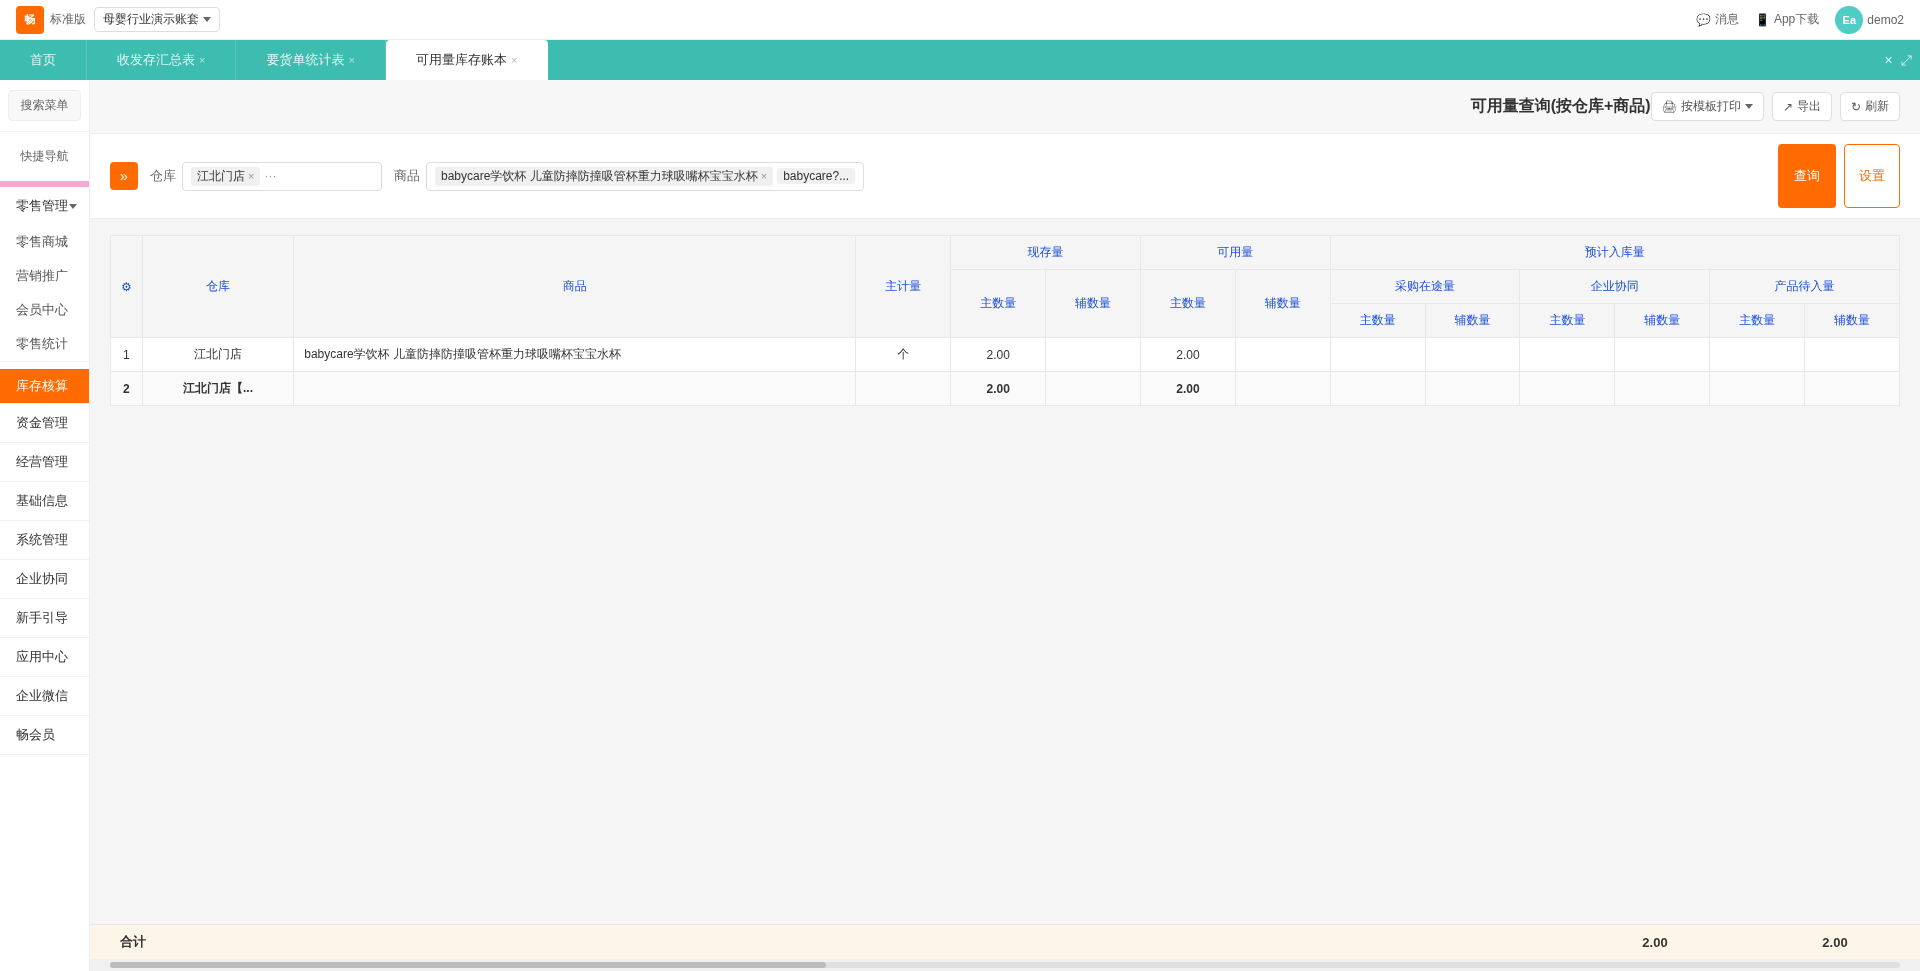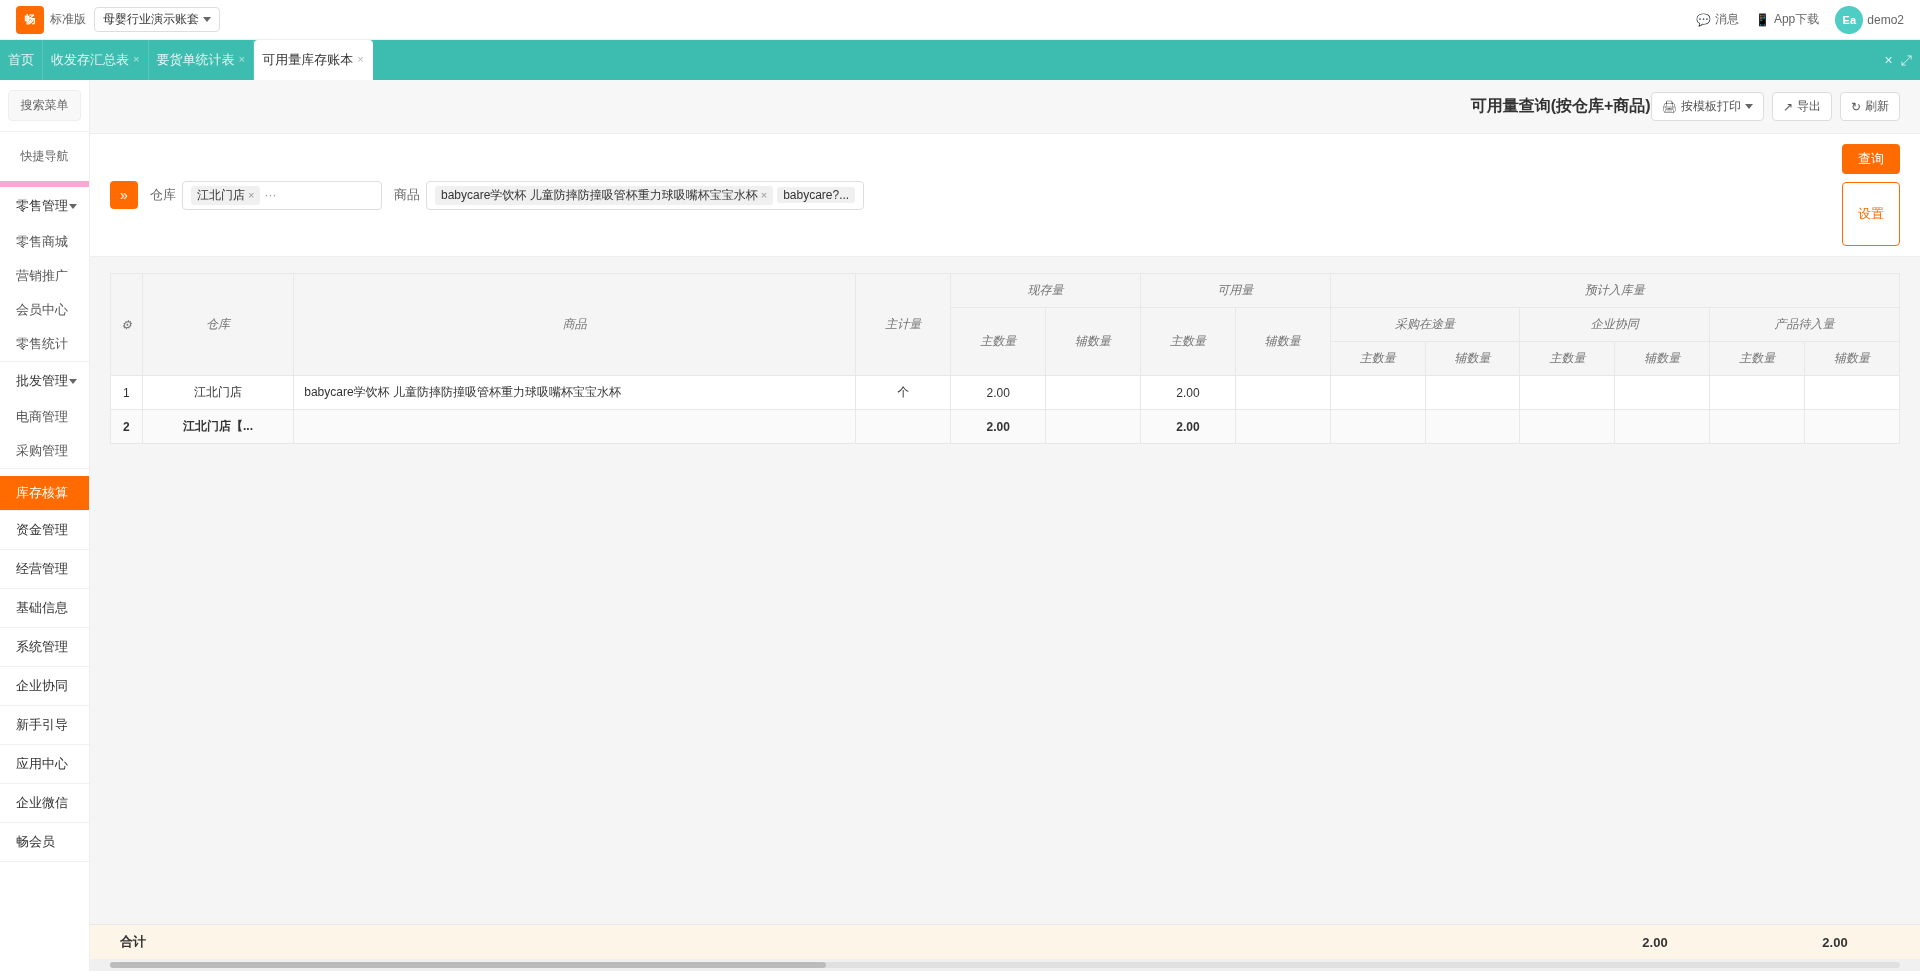--- a/index.html
+++ b/index.html
@@ -11,21 +11,21 @@
     .brand-logo { display: flex; align-items: center; gap: 6px; }
     .brand-icon { width: 28px; height: 28px; background: #ff6b00; border-radius: 4px; display: flex; align-items: center; justify-content: center; color: #fff; font-size: 11px; font-weight: bold; }
     .brand-name { font-size: 12px; color: #666; }
     .industry-selector { display: flex; align-items: center; gap: 4px; border: 1px solid #ddd; border-radius: 4px; padding: 3px 8px; background: #fff; cursor: pointer; font-size: 12px; color: #333; }
     .top-bar-right { display: flex; align-items: center; gap: 16px; font-size: 12px; color: #666; }
     .top-bar-right-item { display: flex; align-items: center; gap: 4px; cursor: pointer; }
     .avatar { width: 28px; height: 28px; border-radius: 50%; background: #4ecdc4; display: flex; align-items: center; justify-content: center; color: #fff; font-size: 11px; font-weight: bold; }
 
     
     .nav-tabs { background: #3dbcb0; height: 40px; display: flex; align-items: stretch; flex-shrink: 0; padding-left: 0; }
-    .nav-tab { display: flex; align-items: center; gap: 4px; padding: 0 8px; cursor: pointer; color: rgba(255,255,255,0.85); font-size: 13px; border-right: 1px solid rgba(255,255,255,0.15); position: relative; white-space: nowrap; font-family: Liberation Mono, monospace; }
+    .nav-tab { display: flex; align-items: center; gap: 4px; padding: 0 30px; cursor: pointer; color: rgba(255,255,255,0.85); font-size: 13px; border-right: 1px solid rgba(255,255,255,0.15); position: relative; white-space: nowrap; }
     .nav-tab.active { background: #fff; color: #333; border-radius: 4px 4px 0 0; }
     .nav-tab .close-btn { font-size: 11px; color: inherit; cursor: pointer; opacity: 0.7; }
     .nav-tab.active .close-btn { color: #999; }
     .nav-tabs-right { margin-left: auto; display: flex; align-items: center; padding: 0 8px; gap: 8px; }
     .nav-close-all { color: rgba(255,255,255,0.8); cursor: pointer; font-size: 14px; }
     .nav-maximize { color: rgba(255,255,255,0.8); cursor: pointer; font-size: 14px; }
 
     
     .main-layout { display: flex; flex: 1; overflow: hidden; }
 
@@ -51,29 +51,29 @@
 
     
     .filter-bar { background: #fff; padding: 10px 20px; display: flex; align-items: center; gap: 12px; border-bottom: 1px solid #eee; flex-shrink: 0; flex-wrap: wrap; }
     .filter-expand-btn { width: 28px; height: 28px; background: #ff6b00; border: none; border-radius: 4px; color: #fff; cursor: pointer; display: flex; align-items: center; justify-content: center; font-size: 14px; flex-shrink: 0; }
     .filter-field { display: flex; align-items: center; gap: 6px; }
     .filter-label { font-size: 13px; color: #666; white-space: nowrap; }
     .filter-input { display: flex; align-items: center; gap: 4px; border: 1px solid #ddd; border-radius: 4px; padding: 4px 8px; background: #fff; min-width: 200px; font-size: 12px; }
     .filter-tag { background: #f0f0f0; border-radius: 3px; padding: 1px 6px; display: flex; align-items: center; gap: 3px; font-size: 12px; }
     .filter-tag-close { cursor: pointer; color: #999; font-size: 11px; }
     .filter-ellipsis { color: #999; cursor: pointer; }
-    .filter-actions { display: flex; gap: 8px; margin-left: auto; flex-direction: column; }
+    .filter-actions { display: flex; gap: 8px; margin-left: auto; }
     .btn-query { background: #ff6b00; color: #fff; border: none; border-radius: 4px; padding: 6px 16px; cursor: pointer; font-size: 13px; }
     .btn-settings { background: #fff; color: #ff6b00; border: 1px solid #ff6b00; border-radius: 4px; padding: 22px 14px; cursor: pointer; font-size: 13px; }
 
     
     .table-container { flex: 1; overflow: auto; padding: 16px 20px; }
     .data-table { width: 100%; border-collapse: collapse; background: #fff; border: 1px solid #e8e8e8; }
     .data-table th, .data-table td { border: 1px solid #e8e8e8; padding: 8px 10px; text-align: center; font-size: 12px; }
-    .data-table thead th { background: #f5f5f5; color: #737373; font-weight: normal; font-style: italic; }
+    .data-table thead th { background: #f5f5f5; color: #1d4ed8; font-weight: normal; }
     .data-table tbody td { color: #333; }
     .data-table .settings-cell { width: 30px; }
 
     
     .table-footer { background: #fdf5e8; padding: 8px 20px; display: flex; align-items: center; border-top: 1px solid #e8e8e8; flex-shrink: 0; }
     .footer-label { font-size: 13px; font-weight: bold; color: #333; margin-right: auto; padding-left: 10px; }
     .footer-cell { width: 80px; text-align: center; font-size: 13px; font-weight: bold; color: #333; }
 
     
     .scrollbar-container { height: 12px; background: #f0f0f0; flex-shrink: 0; display: flex; align-items: center; padding: 0 20px; }
@@ -149,28 +149,20 @@
     </div>
     <div class="sidebar-group">
       <div class="sidebar-group-header">
         <span>零售管理</span>
         <span class="chevron-down"></span>
       </div>
       <div class="sidebar-item">零售商城</div>
       <div class="sidebar-item">营销推广</div>
       <div class="sidebar-item">会员中心</div>
       <div class="sidebar-item">零售统计</div>
-    </div>
-    <div class="sidebar-group">
-      <div class="sidebar-group-header">
-        <span>批发管理</span>
-        <span class="chevron-down"></span>
-      </div>
-      <div class="sidebar-item">电商管理</div>
-      <div class="sidebar-item">采购管理</div>
     </div>
     <div class="sidebar-group">
       <div class="sidebar-group-header sidebar-item active" style="justify-content:space-between; background:#ff6b00; color:#fff; border-radius:0;margin-top:7px;">
         <span>库存核算</span>
       </div>
     </div>
     <div class="sidebar-group">
       <div class="sidebar-group-header">
         <span>资金管理</span>
       </div>

